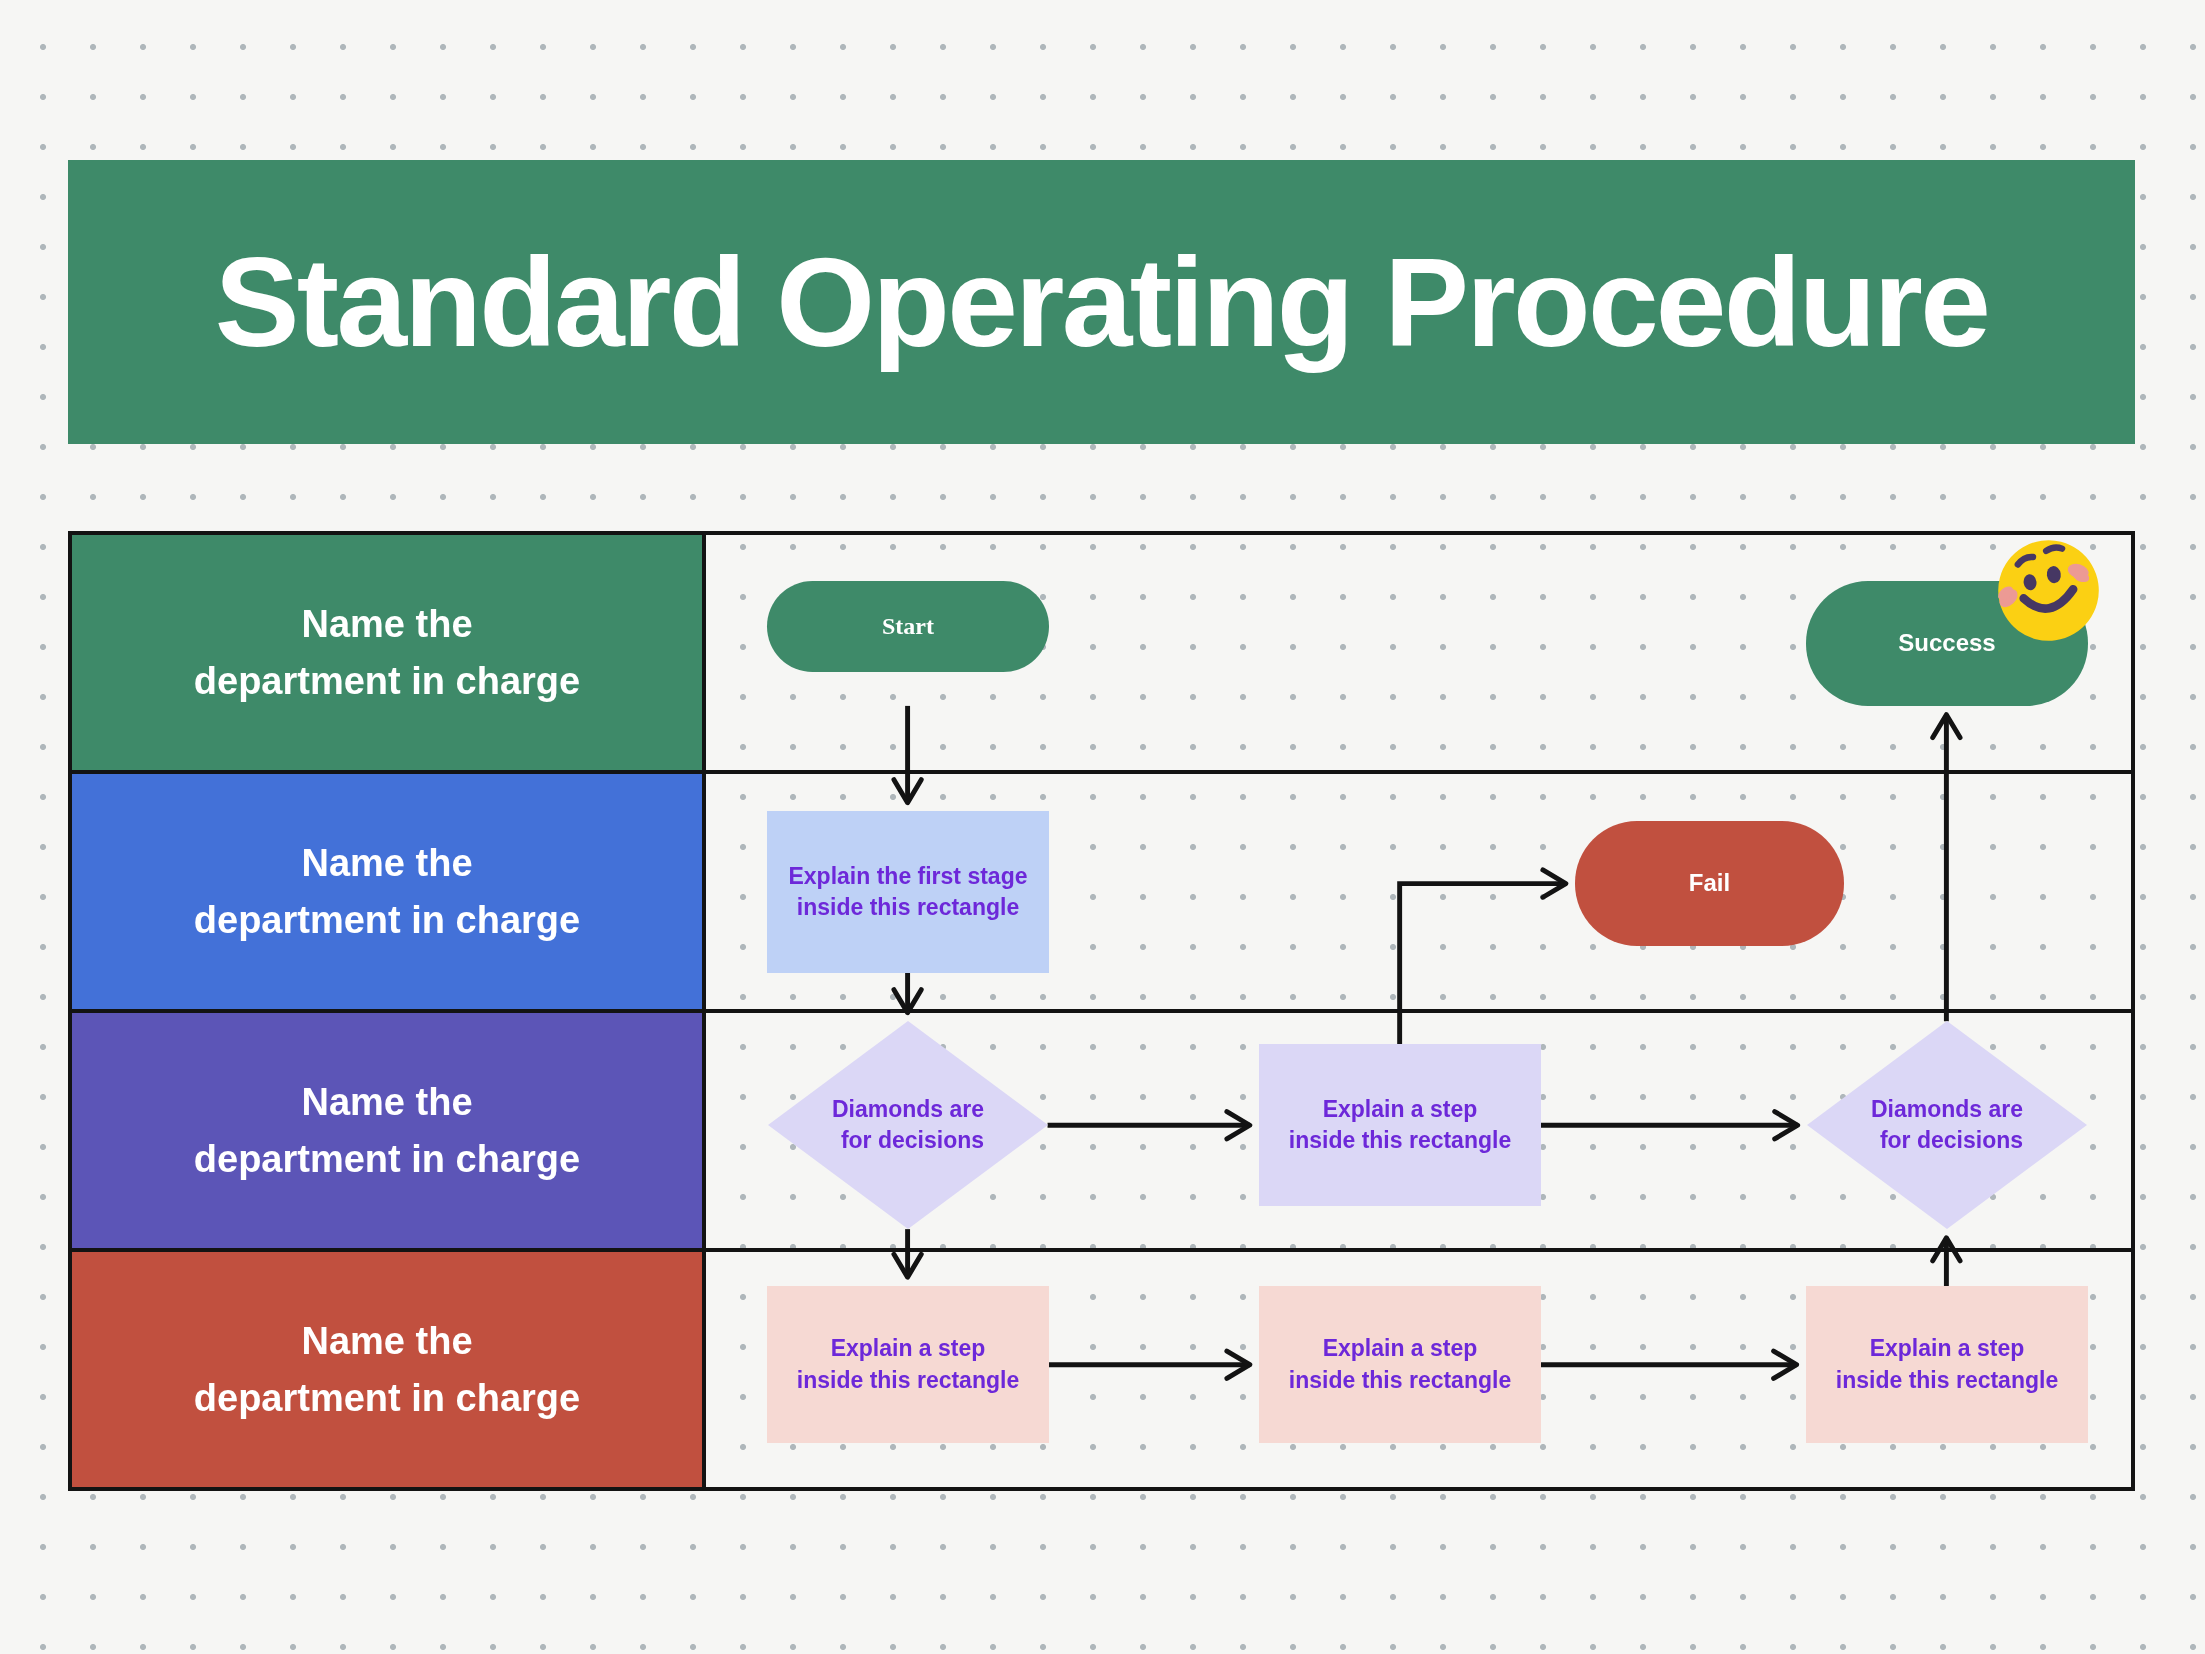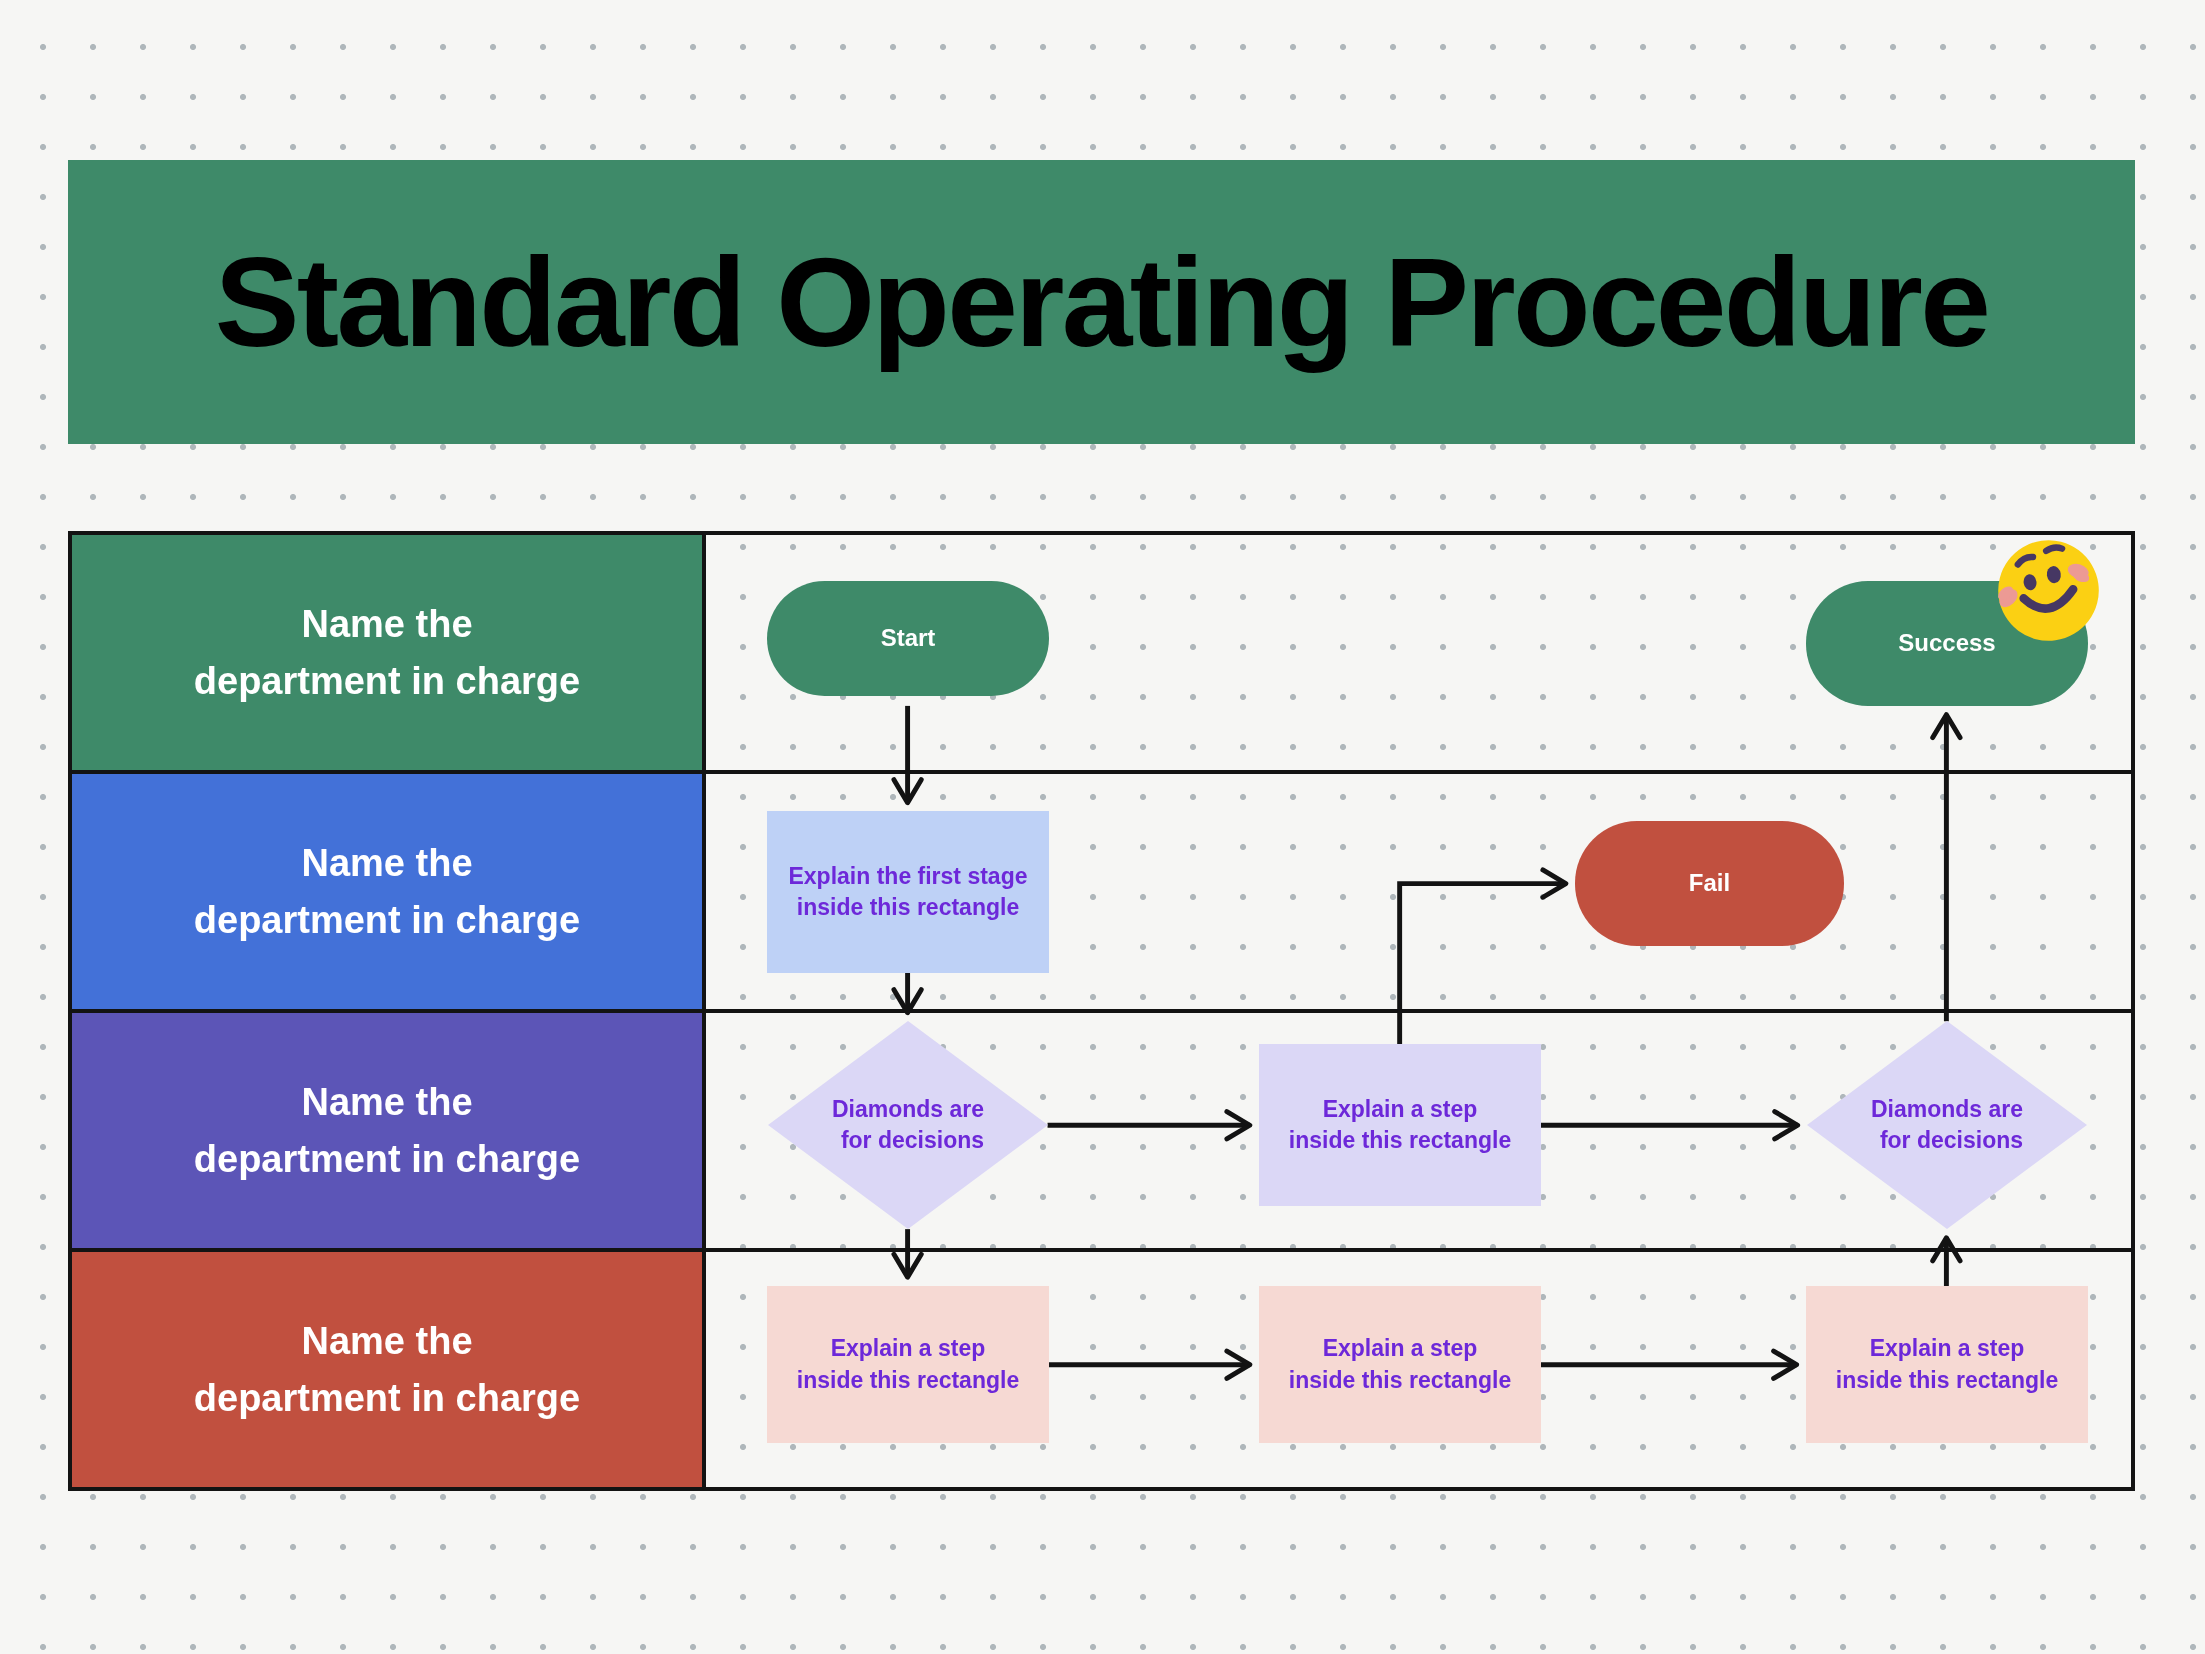--- a/index.html
+++ b/index.html
@@ -16,21 +16,21 @@
     background-color:var(--bg);
     background-image:radial-gradient(var(--dot) 2.7px, transparent 3.3px);
     background-size:50px 50px;background-position:18px 22px;
   }
   
   .banner{
     position:absolute;left:68px;top:160px;width:2067px;height:284px;
     background:var(--green);display:flex;align-items:center;justify-content:center;z-index:1;
   }
   .banner h1{
-    color:#000000;font-size:127px;font-weight:bold;letter-spacing:-2.7px;white-space:nowrap;
+    color:#ffffff;font-size:127px;font-weight:bold;letter-spacing:-2.7px;white-space:nowrap;
   }
   
   .table{
     position:absolute;left:68px;top:531px;width:2067px;height:960px;
     border:4.9px solid var(--ink);display:flex;flex-direction:column;z-index:1;
   }
   .row{flex:1;display:flex;border-bottom:4.9px solid var(--ink);}
   .row:last-child{border-bottom:none;}
   .lane-label{
     width:634px;flex:0 0 auto;border-right:4.9px solid var(--ink);
@@ -46,21 +46,21 @@
   
   .node{
     position:absolute;z-index:3;display:flex;align-items:center;justify-content:center;
     text-align:center;font-weight:bold;font-size:23px;line-height:1.35;color:#6d28d9;
   }
   .pill{border-radius:62px;color:#fff;font-size:24px;}
   .pill-green{background:var(--green);} .pill-red{background:var(--red);}
   .rect-blue{background:var(--light-blue);} .rect-lav{background:var(--lavender);}
   .rect-pink{background:var(--pink);}
   .diamond{background:var(--lavender);clip-path:polygon(50% 0,100% 50%,50% 100%,0 50%);text-align:right;}
-  #n-start  {left:767px;top:581px;width:282px;height:115px;}
+  #n-start  {left:767px;top:581px;width:282px;height:91px;font-family:Liberation Serif, serif;}
   #n-success{left:1806px;top:581px;width:282px;height:125px;}
   #n-fail   {left:1575px;top:821px;width:269px;height:125px;}
   #n-first  {left:767px;top:811px;width:282px;height:162px;}
   #n-d1     {left:768px;top:1021px;width:280px;height:208px;}
   #n-d2     {left:1807px;top:1021px;width:280px;height:208px;}
   #n-mid    {left:1259px;top:1044px;width:282px;height:162px;}
   #n-p1     {left:767px;top:1286px;width:282px;height:157px;}
   #n-p2     {left:1259px;top:1286px;width:282px;height:157px;}
   #n-p3     {left:1806px;top:1286px;width:282px;height:157px;}
   

